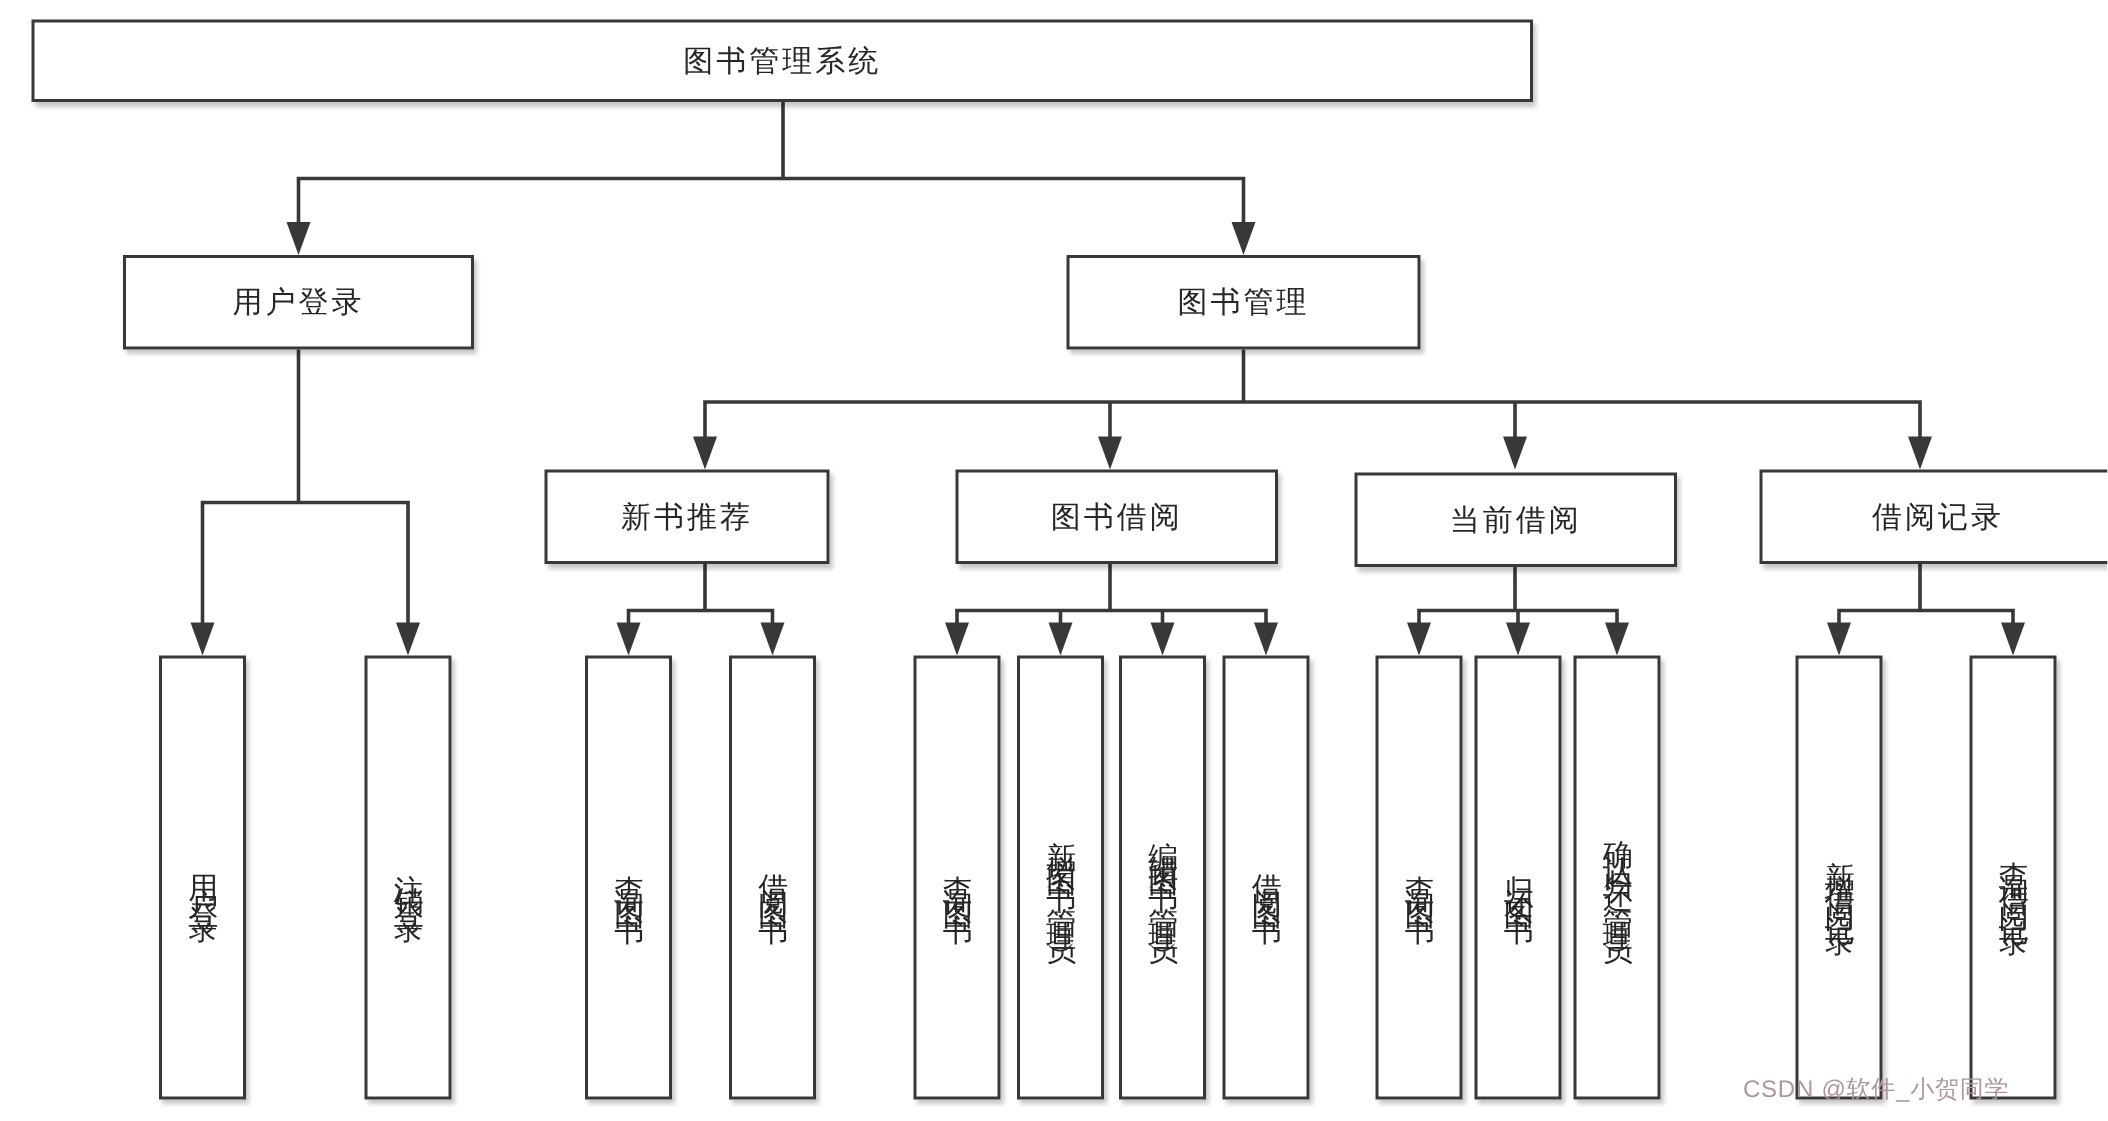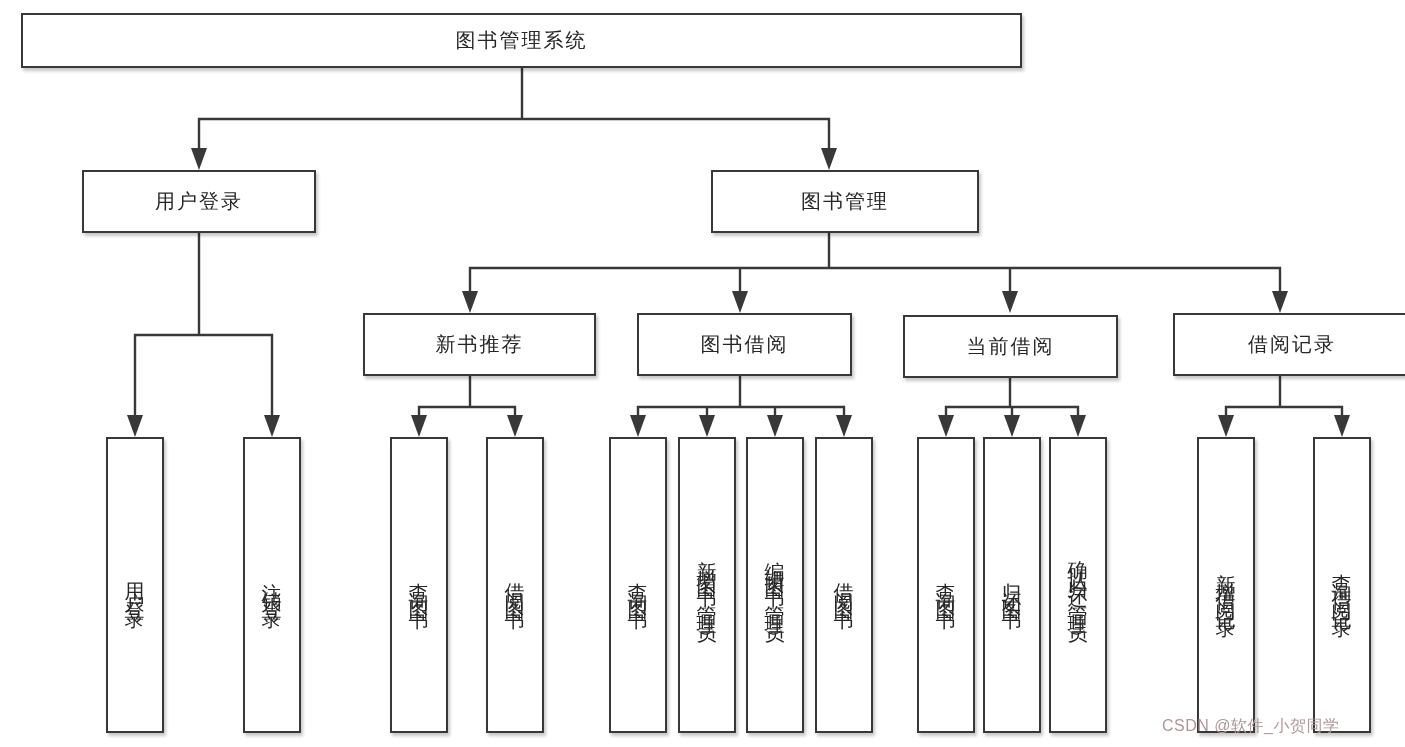--- a/index.html
+++ b/index.html
@@ -92,23 +92,23 @@
       <polygon points="1004,415 1020,415 1012,437"></polygon>
       <polygon points="1070,415 1086,415 1078,437"></polygon>
       <polygon points="1218,415 1234,415 1226,437"></polygon>
       <polygon points="1334,415 1350,415 1342,437"></polygon>
     </g>
   </svg>
 
   <div class="box hbox" style="left:21px;top:13px;width:1001px;height:55px;">图书管理系统</div>
 
   <div class="box hbox" style="left:82px;top:170px;width:234px;height:63px;">用户登录</div>
-  <div class="box hbox" style="left:711px;top:170px;width:268px;height:63px;">图书管理</div>
+  <div class="box hbox" style="left:711px;top:170px;width:236px;height:63px;">图书管理</div>
 
-  <div class="box hbox" style="left:363px;top:313px;width:233px;height:63px;">新书推荐</div>
+  <div class="box hbox" style="left:363px;top:313px;width:190px;height:63px;">新书推荐</div>
   <div class="box hbox" style="left:637px;top:313px;width:215px;height:63px;">图书借阅</div>
   <div class="box hbox" style="left:903px;top:315px;width:215px;height:63px;">当前借阅</div>
   <div class="box hbox" style="left:1173px;top:313px;width:238px;height:63px;">借阅记录</div>
 
   <div class="box vbox" style="left:106px;top:437px;width:58px;height:296px;">用户登录</div>
   <div class="box vbox" style="left:243px;top:437px;width:58px;height:296px;">注销登录</div>
 
   <div class="box vbox" style="left:390px;top:437px;width:58px;height:296px;">查询图书</div>
   <div class="box vbox" style="left:486px;top:437px;width:58px;height:296px;">借阅图书</div>
 

